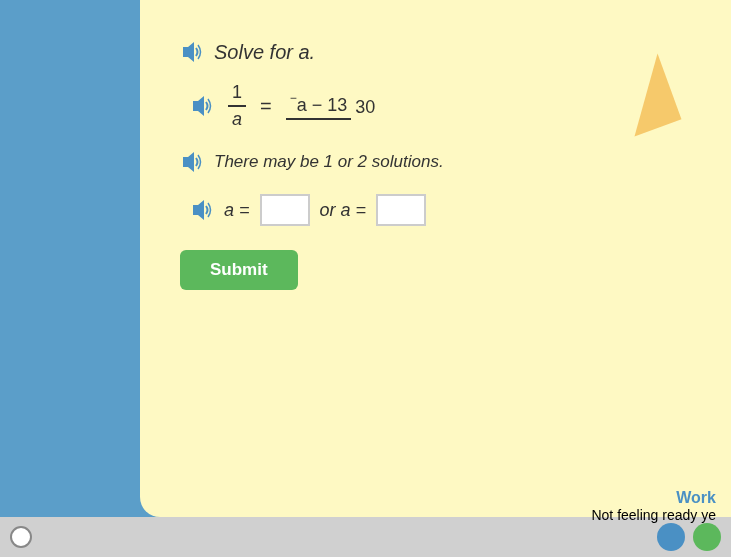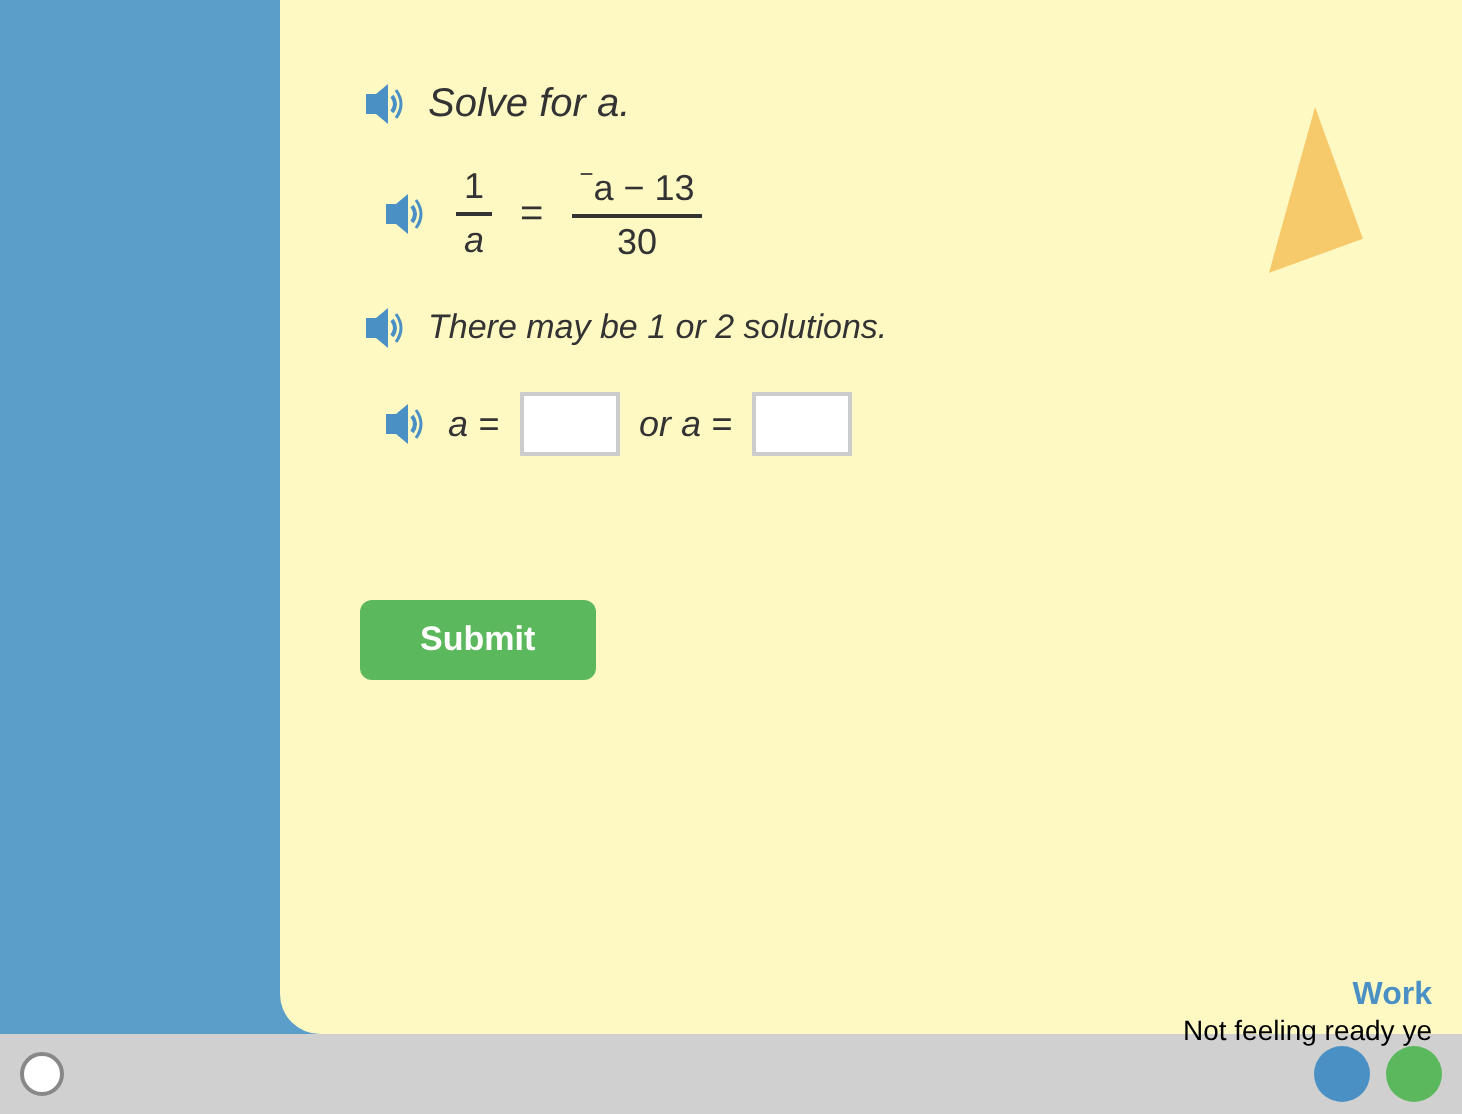--- a/index.html
+++ b/index.html
@@ -128,21 +128,21 @@
       font-style: italic;
     }
 
     .equals-sign {
       font-size: 20px;
       color: #333;
     }
 
     .rhs-fraction {
       display: inline-flex;
-      flex-direction: column;
+      flex-direction: row;
       align-items: center;
       font-size: 18px;
       color: #333;
     }
 
     .rhs-fraction .numerator {
       border-bottom: 2px solid #333;
       padding: 0 4px 2px 4px;
       font-size: 18px;
     }
@@ -198,21 +198,20 @@
     .submit-btn {
       background: #5cb85c;
       color: white;
       border: none;
       border-radius: 6px;
       padding: 10px 30px;
       font-size: 17px;
       font-weight: bold;
       cursor: pointer;
       margin-left: 0;
-      margin-top: 48px;
     }
 
     
     .decorative-arrow {
       position: absolute;
       top: 60px;
       right: 60px;
       width: 0;
       height: 0;
       border-left: 50px solid transparent;

